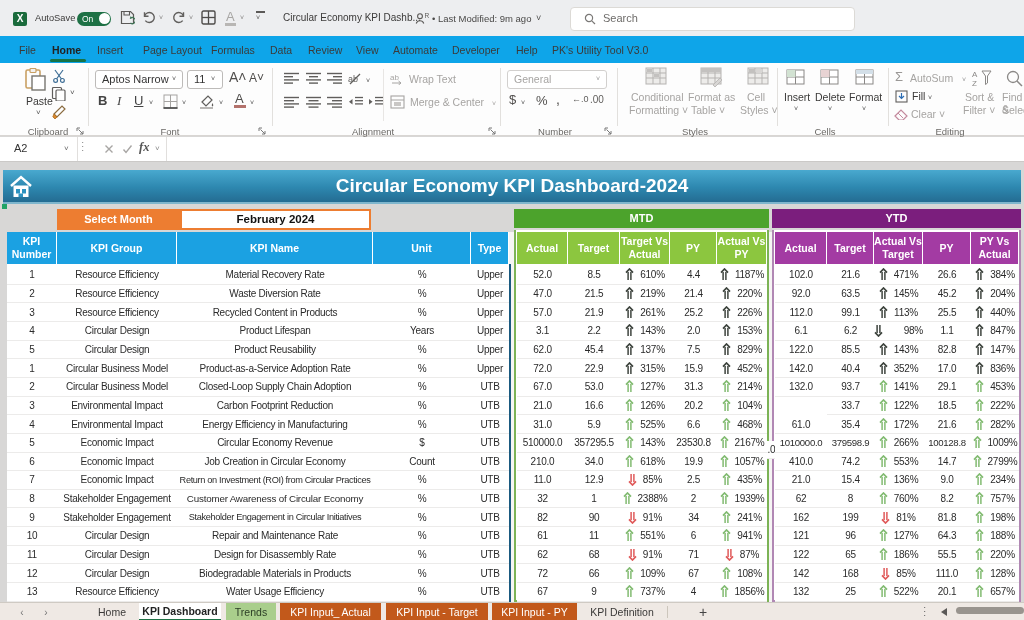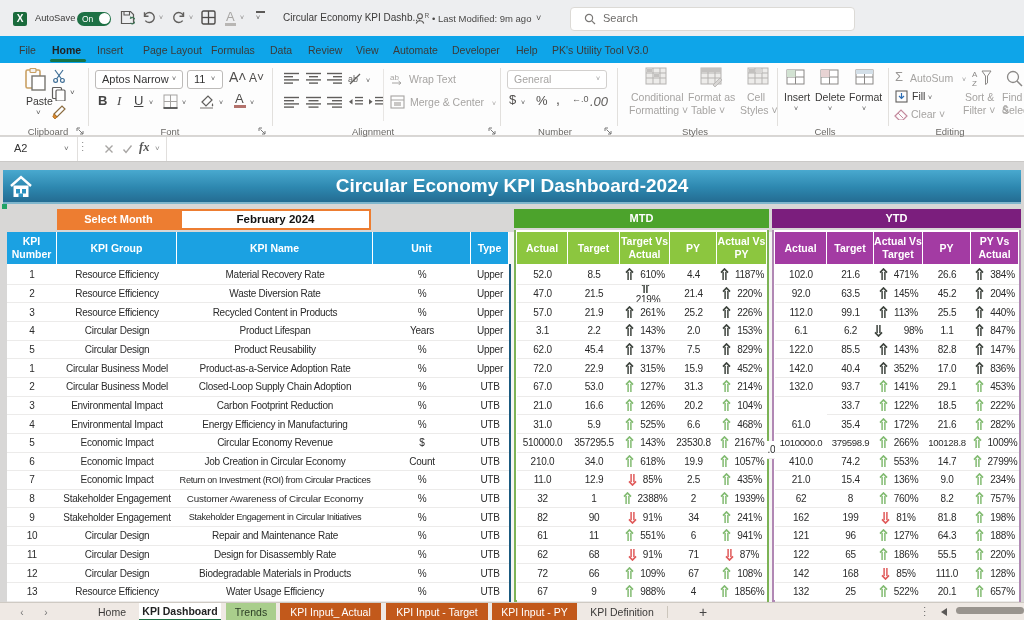--- a/index.html
+++ b/index.html
@@ -219,21 +219,21 @@
       <path d="M1 1 h3 M1 1 v3 M2.5 2.5 L7 7 M7 4 v3 h-3" fill="none" stroke="#777" stroke-width="1"></path>
     </svg>
  <div class="gsep" style="left:500px;"></div>
  <div class="abs" style="left:507px;top:7px;width:100px;height:19px;background:#fff;border:1px solid #D2D0CE;border-radius:3px;font-size:10.5px;color:#A6A4A2;line-height:17px;padding-left:6px;">General</div>
  <div class="abs" style="left:596px;top:12px;font-size:7px;color:#999;">˅</div>
  <div class="abs" style="left:509px;top:29px;font-size:13px;color:#504E4C;">$</div>
  <div class="abs" style="left:521px;top:36px;font-size:7px;color:#555;">˅</div>
  <div class="abs" style="left:536px;top:30px;font-size:13px;color:#504E4C;">%</div>
  <div class="abs" style="left:556px;top:28px;font-size:14px;color:#504E4C;">,</div>
  <div class="abs" style="left:572px;top:31px;font-size:9px;color:#605E5C;">←.0</div>
- <div class="abs" style="left:590px;top:31px;font-size:13px;color:#605E5C;font-style:italic;">.00</div>
+ <div class="abs" style="left:590px;top:31px;font-size:10px;color:#605E5C;">.00</div>
  <div class="glabel" style="left:530px;width:50px;">Number</div>
  <svg class="launch" style="left:604px;" viewBox="0 0 8 8">
       <path d="M1 1 h3 M1 1 v3 M2.5 2.5 L7 7 M7 4 v3 h-3" fill="none" stroke="#777" stroke-width="1"></path>
     </svg>
  <div class="gsep" style="left:617px;"></div>
  <svg class="abs" style="left:645px;top:4px;" width="22" height="20" viewBox="0 0 22 20">
       <rect x="1" y="1" width="20" height="16" fill="#EDECEA" stroke="#B5B3B1" stroke-width="1"></rect>
       <line x1="1" y1="6" x2="21" y2="6" stroke="#B5B3B1" stroke-width="1"></line>
       <line x1="1" y1="11" x2="21" y2="11" stroke="#B5B3B1" stroke-width="1"></line>
       <line x1="8" y1="1" x2="8" y2="17" stroke="#B5B3B1" stroke-width="1"></line>
@@ -510,21 +510,21 @@
 <div class="c ac" style="left:971px;top:266.0px;width:48px;">
     <svg class="ar" width="9" height="13" viewBox="0 0 9 13">
       <path d="M1 4.6 L4.5 1 L8 4.6" fill="none" stroke="#3E443E" stroke-width="1.7"></path>
       <line x1="3.1" y1="4.0" x2="3.1" y2="12" stroke="#3E443E" stroke-width="1.5"></line>
       <line x1="5.9" y1="4.0" x2="5.9" y2="12" stroke="#3E443E" stroke-width="1.5"></line>
     </svg>
     <span>384%</span>
   </div>
 <div class="c dc" style="left:517px;top:284.6px;width:51px;">47.0</div>
 <div class="c dc" style="left:568px;top:284.6px;width:52px;">21.5</div>
-<div class="c ac" style="left:620px;top:284.6px;width:50px;flex-direction:column;">
+<div class="c ac" style="left:620px;top:284.6px;width:50px;">
     <svg class="ar" width="9" height="13" viewBox="0 0 9 13">
       <path d="M1 4.6 L4.5 1 L8 4.6" fill="none" stroke="#3E443E" stroke-width="1.7"></path>
       <line x1="3.1" y1="4.0" x2="3.1" y2="12" stroke="#3E443E" stroke-width="1.5"></line>
       <line x1="5.9" y1="4.0" x2="5.9" y2="12" stroke="#3E443E" stroke-width="1.5"></line>
     </svg>
     <span>219%</span>
   </div>
 <div class="c dc" style="left:670px;top:284.6px;width:47px;">21.4</div>
 <div class="c ac" style="left:717px;top:284.6px;width:50px;">
     <svg class="ar" width="9" height="13" viewBox="0 0 9 13">
@@ -1124,21 +1124,21 @@
     <span>128%</span>
   </div>
 <div class="c dc" style="left:517px;top:583.0px;width:51px;">67</div>
 <div class="c dc" style="left:568px;top:583.0px;width:52px;">9</div>
 <div class="c ac" style="left:620px;top:583.0px;width:50px;">
     <svg class="ar" width="9" height="13" viewBox="0 0 9 13">
       <path d="M1 4.6 L4.5 1 L8 4.6" fill="none" stroke="#82BB71" stroke-width="1.7"></path>
       <line x1="3.1" y1="4.0" x2="3.1" y2="12" stroke="#82BB71" stroke-width="1.5"></line>
       <line x1="5.9" y1="4.0" x2="5.9" y2="12" stroke="#82BB71" stroke-width="1.5"></line>
     </svg>
-    <span>988%</span>
+    <span>737%</span>
   </div>
 <div class="c dc" style="left:670px;top:583.0px;width:47px;">4</div>
 <div class="c ac" style="left:717px;top:583.0px;width:50px;">
     <svg class="ar" width="9" height="13" viewBox="0 0 9 13">
       <path d="M1 4.6 L4.5 1 L8 4.6" fill="none" stroke="#82BB71" stroke-width="1.7"></path>
       <line x1="3.1" y1="4.0" x2="3.1" y2="12" stroke="#82BB71" stroke-width="1.5"></line>
       <line x1="5.9" y1="4.0" x2="5.9" y2="12" stroke="#82BB71" stroke-width="1.5"></line>
     </svg>
     <span>1856%</span>
   </div>

